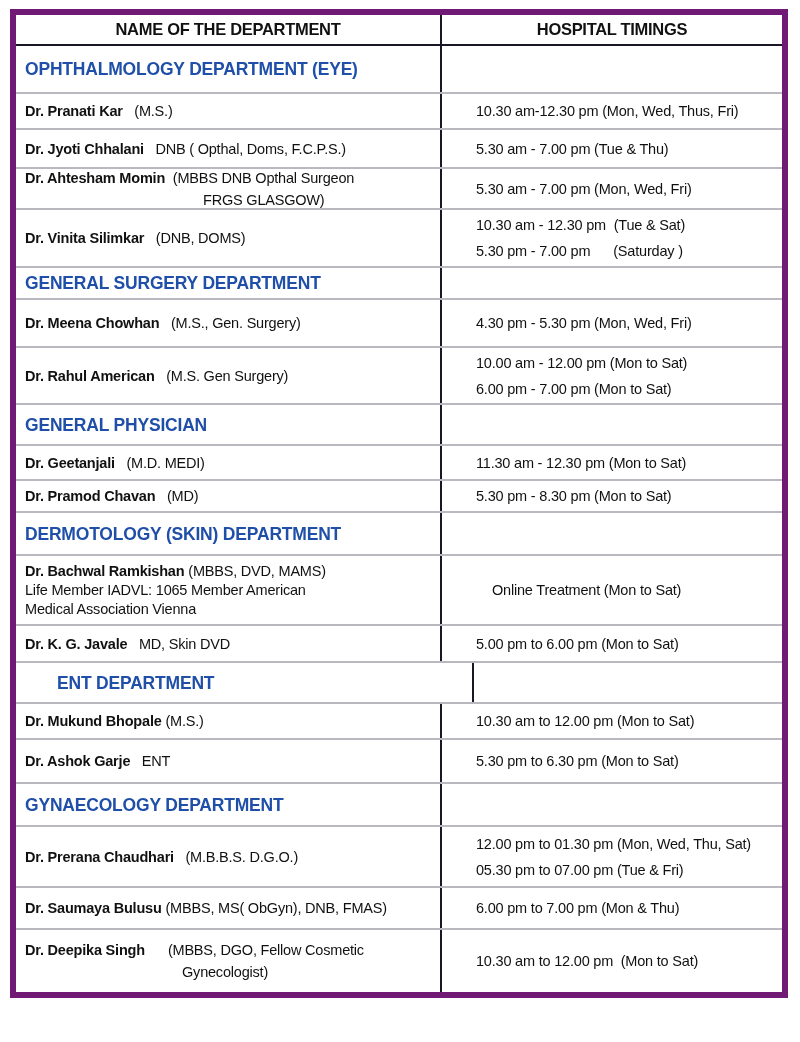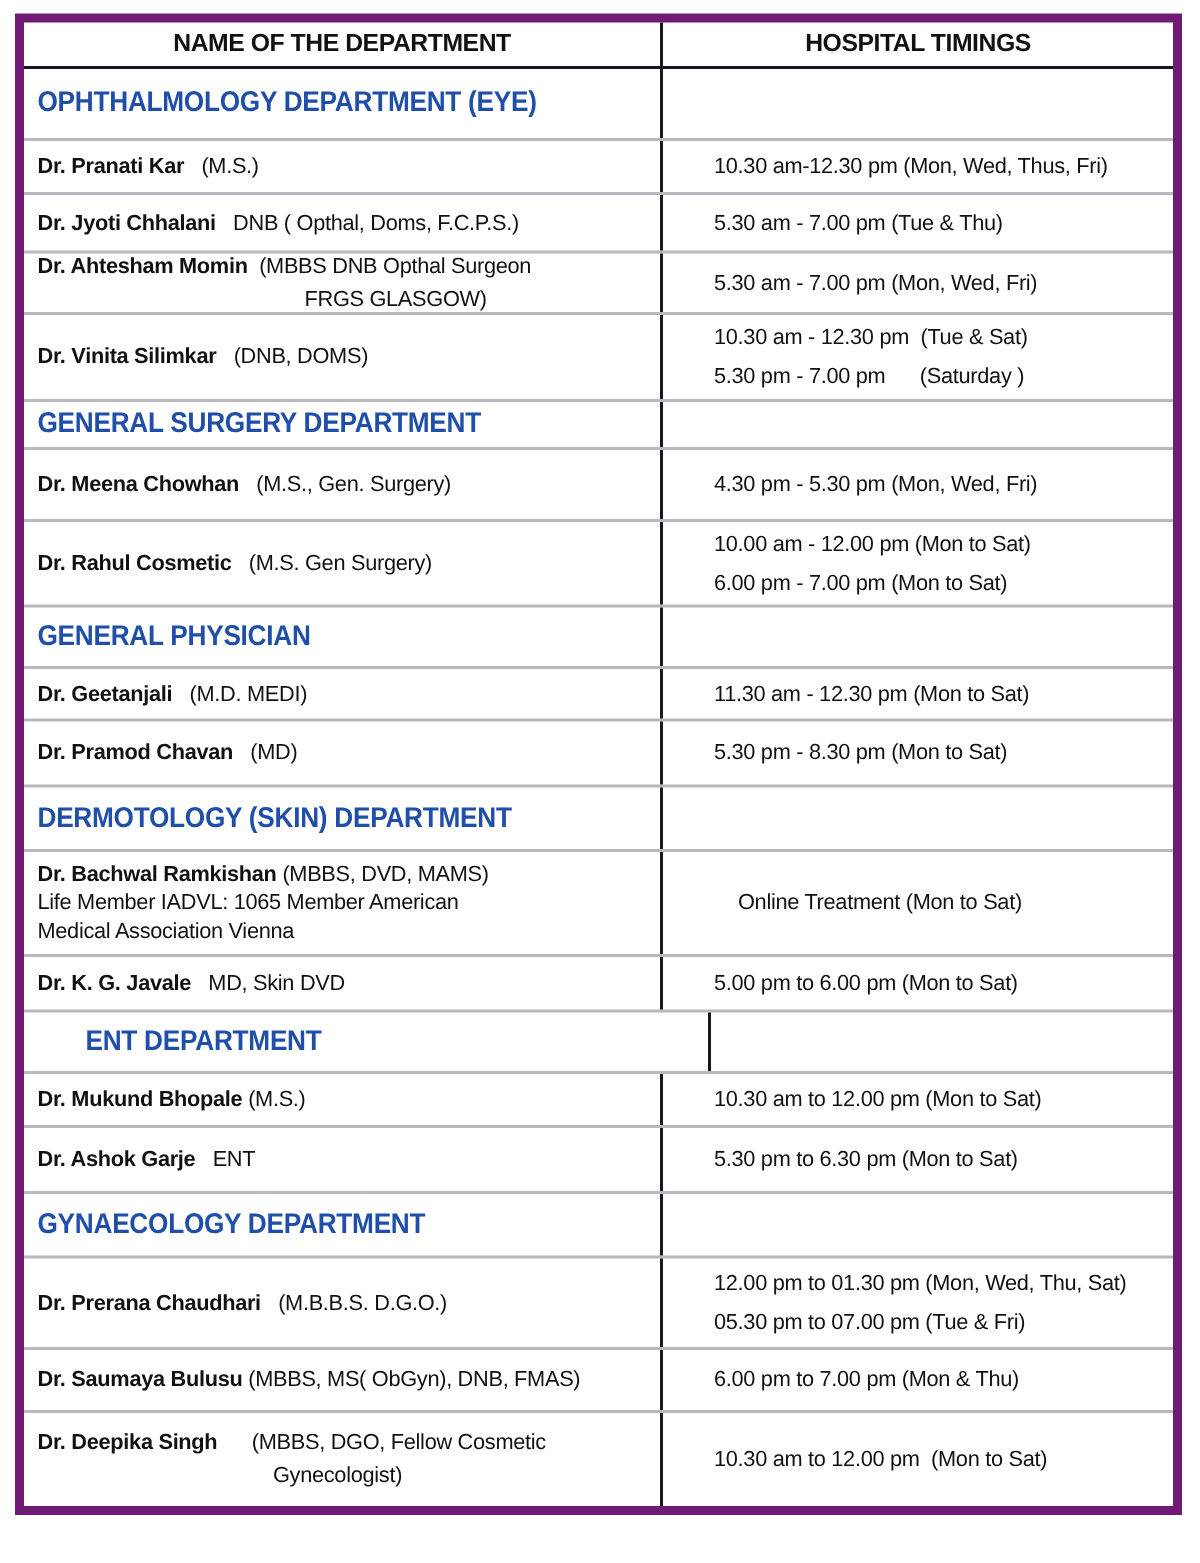--- a/index.html
+++ b/index.html
@@ -147,21 +147,21 @@
   <div class="row" style="height:48px;">
     <div class="cell-left">
         <div class="doc-line"><span class="doc-name">Dr. Meena Chowhan</span>&nbsp;&nbsp;&nbsp;<span class="doc-qual">(M.S., Gen. Surgery)</span></div>
       </div>
     <div class="cell-right">
         <div class="timing">4.30 pm - 5.30 pm (Mon, Wed, Fri)</div>
       </div>
   </div>
   <div class="row" style="height:57px;">
     <div class="cell-left">
-        <div class="doc-line"><span class="doc-name">Dr. Rahul Cosmetic</span>&nbsp;&nbsp;&nbsp;<span class="doc-qual">(M.S. Gen Surgery)</span></div>
+        <div class="doc-line"><span class="doc-name">Dr. Rahul American</span>&nbsp;&nbsp;&nbsp;<span class="doc-qual">(M.S. Gen Surgery)</span></div>
       </div>
     <div class="cell-right">
       <div class="timing">10.00 am - 12.00 pm (Mon to Sat)</div>
       <div class="timing">6.00 pm - 7.00 pm (Mon to Sat)</div>
     </div>
   </div>
 
   <div class="row" style="height:41px;">
     <div class="cell-left">
         <span class="dept-title">GENERAL PHYSICIAN</span>
@@ -169,21 +169,21 @@
     <div class="cell-right"></div>
   </div>
   <div class="row" style="height:35px;">
     <div class="cell-left">
         <div class="doc-line"><span class="doc-name">Dr. Geetanjali</span>&nbsp;&nbsp;&nbsp;<span class="doc-qual">(M.D. MEDI)</span></div>
       </div>
     <div class="cell-right">
         <div class="timing">11.30 am - 12.30 pm (Mon to Sat)</div>
       </div>
   </div>
-  <div class="row" style="height:44px;">
+  <div class="row" style="height:32px;">
     <div class="cell-left">
         <div class="doc-line"><span class="doc-name">Dr. Pramod Chavan</span>&nbsp;&nbsp;&nbsp;<span class="doc-qual">(MD)</span></div>
       </div>
     <div class="cell-right">
         <div class="timing">5.30 pm - 8.30 pm (Mon to Sat)</div>
       </div>
   </div>
 
   <div class="row" style="height:43px;">
     <div class="cell-left">

